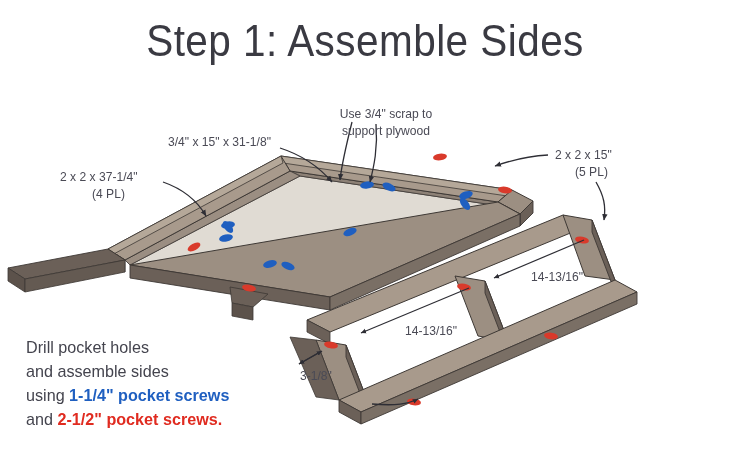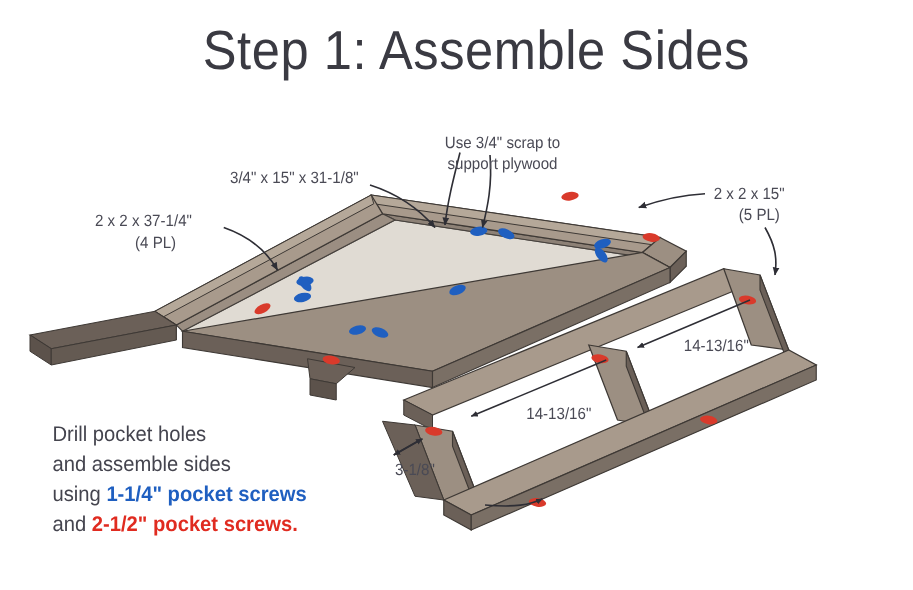--- a/index.html
+++ b/index.html
@@ -8,21 +8,20 @@
     background: #ffffff;
   }
   #page {
     position: relative;
     width: 650px;
     height: 472px;
     background: #ffffff;
     overflow: hidden;
     font-family: "Liberation Sans", sans-serif;
     color: #3b3b44;
-    margin-left: 16px;
   }
   #title {
     position: absolute;
     left: 0;
     top: 16px;
     width: 730px;
     text-align: center;
     font-family: "Liberation Sans", sans-serif;
     font-weight: 300;
     font-size: 44px;

